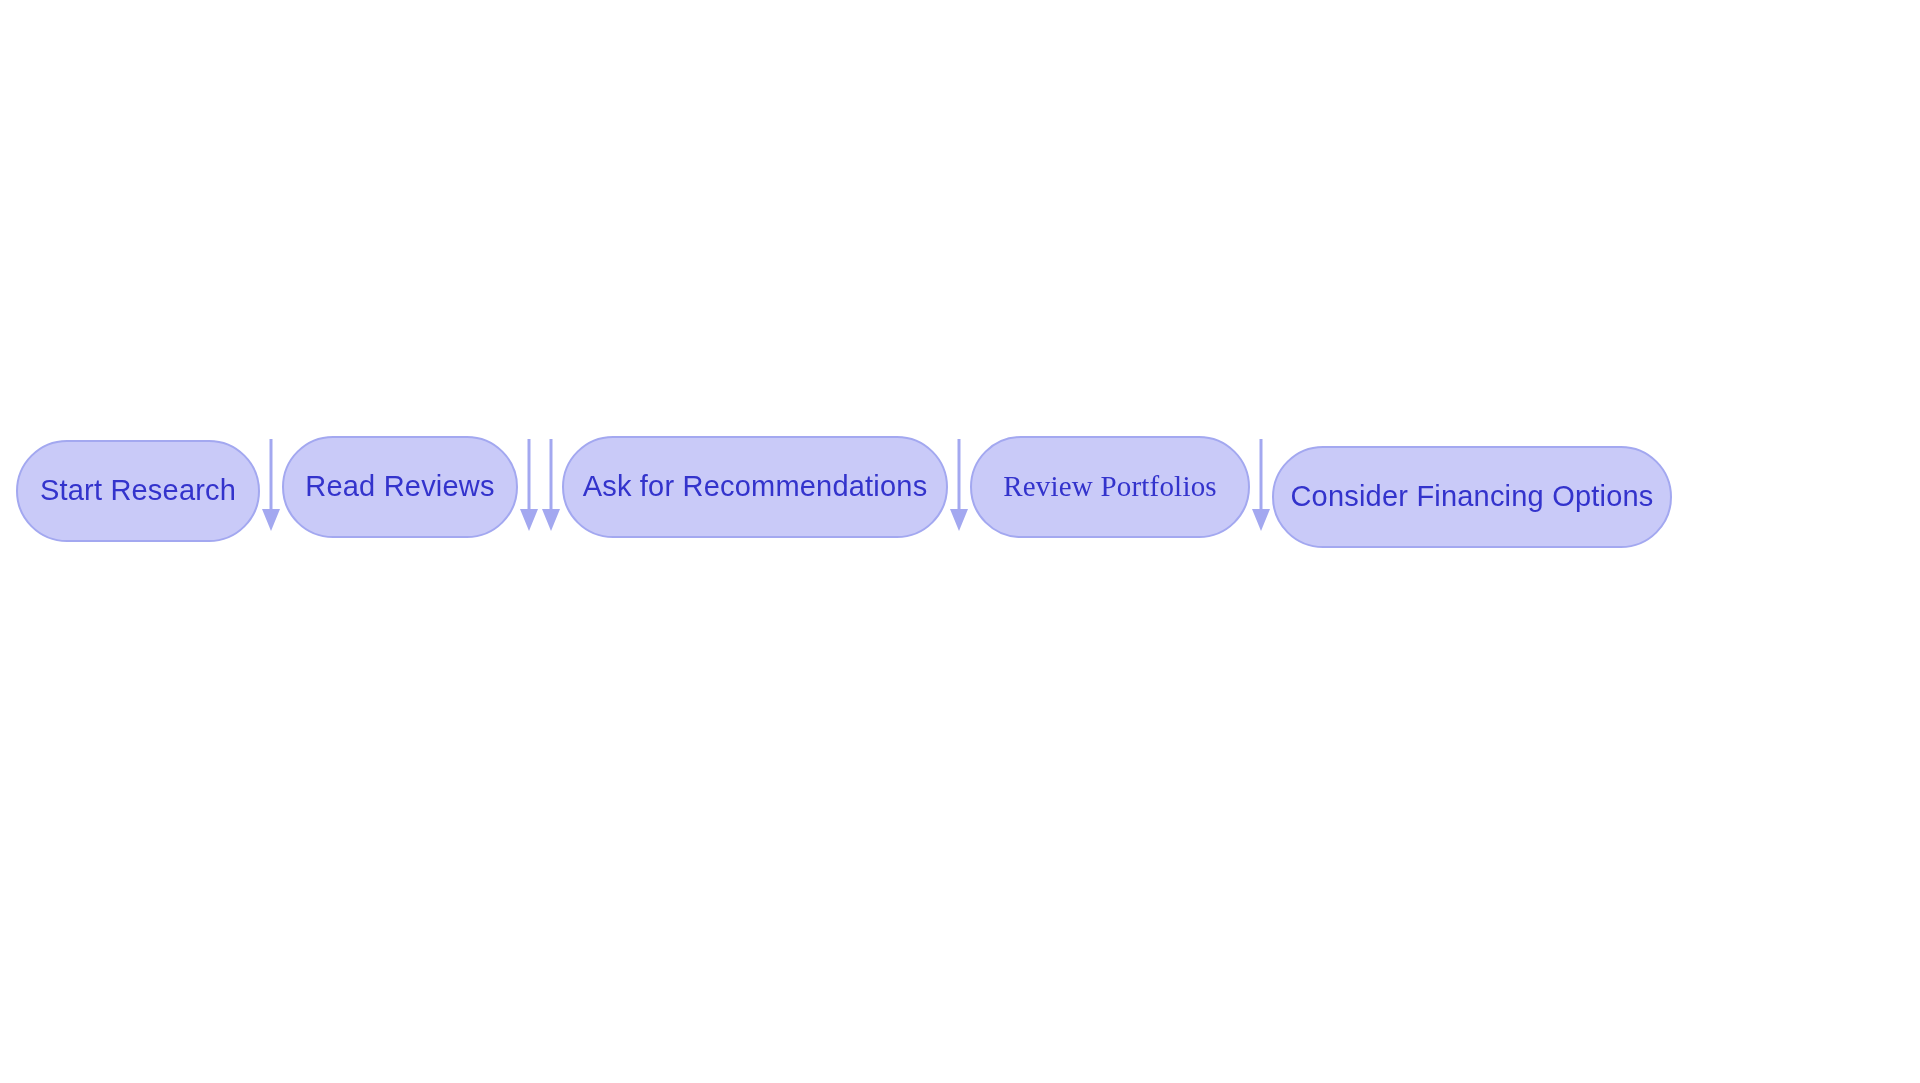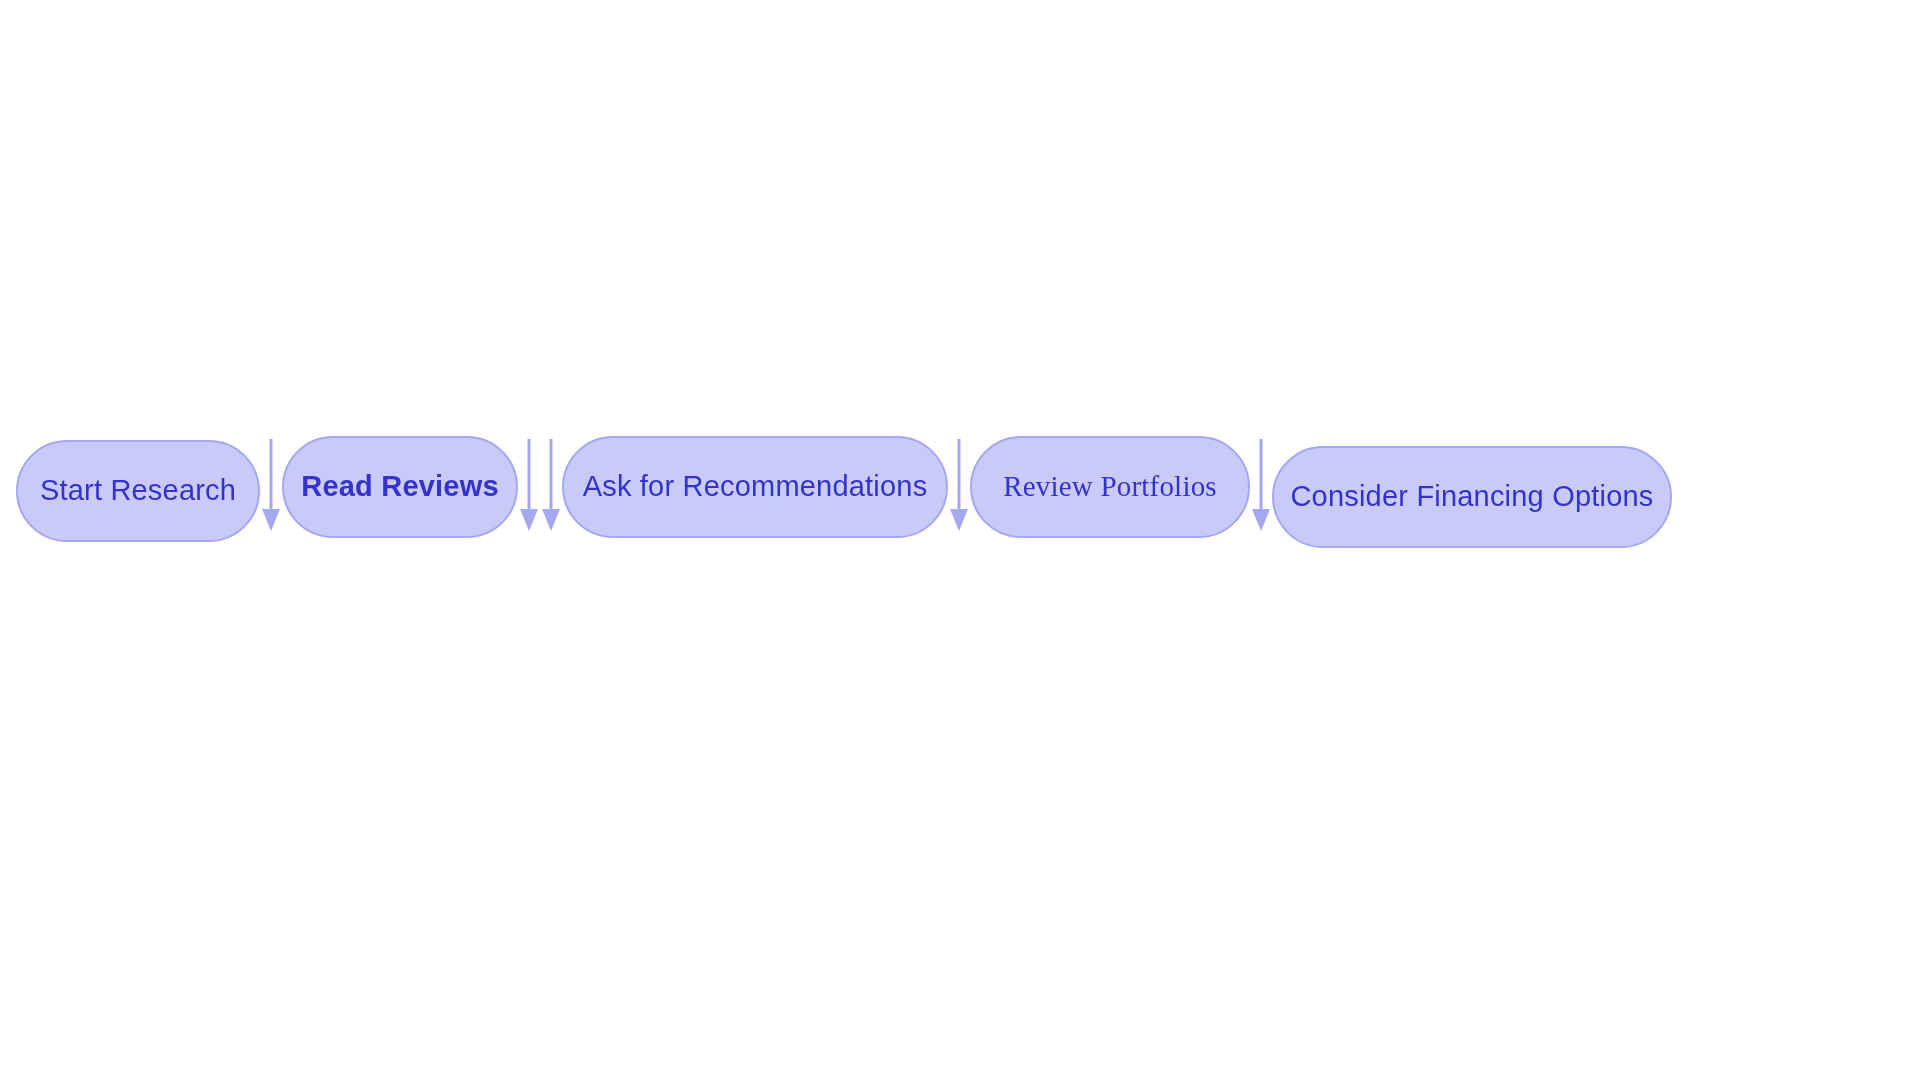--- a/index.html
+++ b/index.html
@@ -46,21 +46,21 @@
     font-size: 29px;
     font-weight: 400;
     letter-spacing: 0.2px;
     white-space: nowrap;
     padding: 0 46px;
     position: relative;
     z-index: 2;
   }
 
   .flow-node.n-start    { width: 244px; margin-top: 8px; }
-  .flow-node.n-reviews  { width: 236px; font-weight: bold; }
+  .flow-node.n-reviews  { width: 236px; }
   .flow-node.n-creds    { width: 296px; }
   .flow-node.n-recs     { width: 386px; }
   .flow-node.n-portfolios { width: 280px; font-family: Liberation Serif, serif; }
   .flow-node.n-financing  { width: 400px; margin-top: 20px; }
 
   .flow-connector {
     width: 22px;
     height: 95px;
     position: relative;
     z-index: 1;

